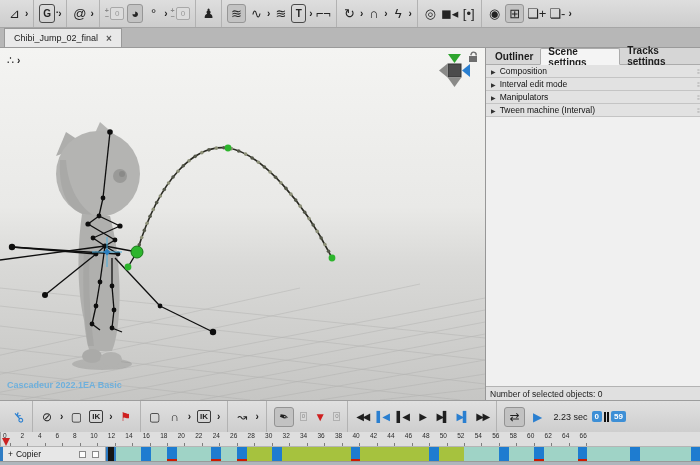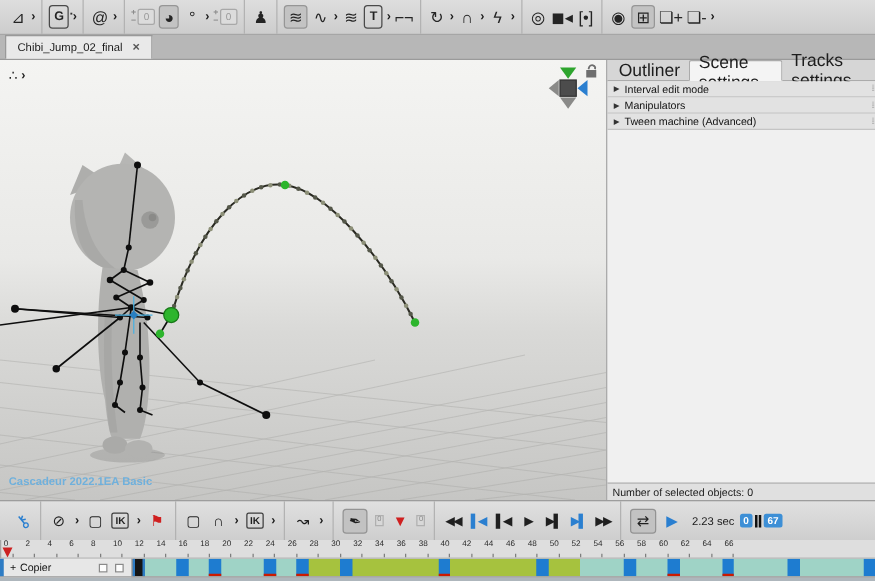--- a/index.html
+++ b/index.html
@@ -38,21 +38,21 @@
   .main { display:flex; height:352px; }
   .viewport { position:relative; width:485px; height:352px; overflow:hidden; }
   .viewport svg.scene { position:absolute; left:0; top:0; }
   .watermark { position:absolute; left:7px; bottom:10px; color:#6fb0dc; font-size:9px; font-weight:bold; }
   .vp-corner { position:absolute; left:7px; top:6px; font-size:11px; color:#1a1a1a; display:flex; align-items:center; gap:3px; }
   .gizmo { position:absolute; right:6px; top:3px; }
 
   
   .right-panel { width:215px; background:#ececec; border-left:1px solid #979797; display:flex; flex-direction:column; }
   .rp-tabs { display:flex; background:#d6d6d6; border-bottom:1px solid #ababab; height:17px; align-items:stretch; padding-left:2px; }
-  .rp-tab { padding:0 7px; display:flex; align-items:center; font-size:14px; font-weight:normal; color:#1d1d1d; cursor:default; }
+  .rp-tab { padding:0 7px; display:flex; align-items:center; font-size:10px; font-weight:bold; color:#1d1d1d; cursor:default; }
   .rp-tab.active { background:#f4f4f4; border:1px solid #ababab; border-bottom:1px solid #f4f4f4; margin-bottom:-1px; border-radius:2px 2px 0 0; }
   .rp-section { height:13px; display:flex; align-items:center; background:#e2e2e2;
     border-bottom:1px solid #c4c4c4; padding-left:5px; gap:4px; font-size:8.5px; color:#111; position:relative; }
   .rp-section .tri { font-size:6px; color:#333; }
   .rp-section .grip { position:absolute; right:1px; top:0; font-size:7px; color:#aaa; letter-spacing:-1px; line-height:13px; }
   .rp-empty { flex:1; background:#f0f0f0; }
   .rp-status { height:14px; background:#e0e0e0; border-top:1px solid #b3b3b3; display:flex; align-items:center;
     padding-left:4px; font-size:8.5px; color:#1a1a1a; }
 
   
@@ -392,31 +392,36 @@
 
     <div class="right-panel">
       <div class="rp-tabs" id="rpTabs">
           <div class="rp-tab">Outliner</div>
           <div class="rp-tab active">Scene settings</div>
           <div class="rp-tab">Tracks settings</div>
         </div>
       <div id="rpSections">
           <div class="rp-section">
             <span class="tri">▶</span>
+            <span>Composition</span>
+            <span class="grip">⁞⁞</span>
+          </div>
+          <div class="rp-section">
+            <span class="tri">▶</span>
             <span>Interval edit mode</span>
             <span class="grip">⁞⁞</span>
           </div>
           <div class="rp-section">
             <span class="tri">▶</span>
             <span>Manipulators</span>
             <span class="grip">⁞⁞</span>
           </div>
           <div class="rp-section">
             <span class="tri">▶</span>
-            <span>Tween machine (Advanced)</span>
+            <span>Tween machine (Interval)</span>
             <span class="grip">⁞⁞</span>
           </div>
         </div>
       <div class="rp-empty"></div>
       <div class="rp-status">Number of selected objects: 0</div>
     </div>
   </div>
 
   <div class="bottom-toolbar">
     <div id="btGroups" style="display:flex;align-items:center;height:100%;">
@@ -501,21 +506,21 @@
             <span>▶</span>
           </span>
         </div>
       </div>
     <span class="time-label">2.23 sec</span>
     <span class="range-box">0</span>
     <span class="range-sep">
         <i></i>
         <i></i>
       </span>
-    <span class="range-box">67</span>
+    <span class="range-box">59</span>
   </div>
 
   <div class="timeline">
     <div class="tl-top">
       <div class="tl-ruler" id="tlRuler">
         <div class="playhead" id="playhead" style="left: 0.5px;"></div>
       <span class="tl-num" style="left: 2px;">0</span>
           <i class="tl-tick" style="left: 8.73529px;"></i>
           <span class="tl-num" style="left: 19.4706px;">2</span>
           <i class="tl-tick" style="left: 26.2059px;"></i>

